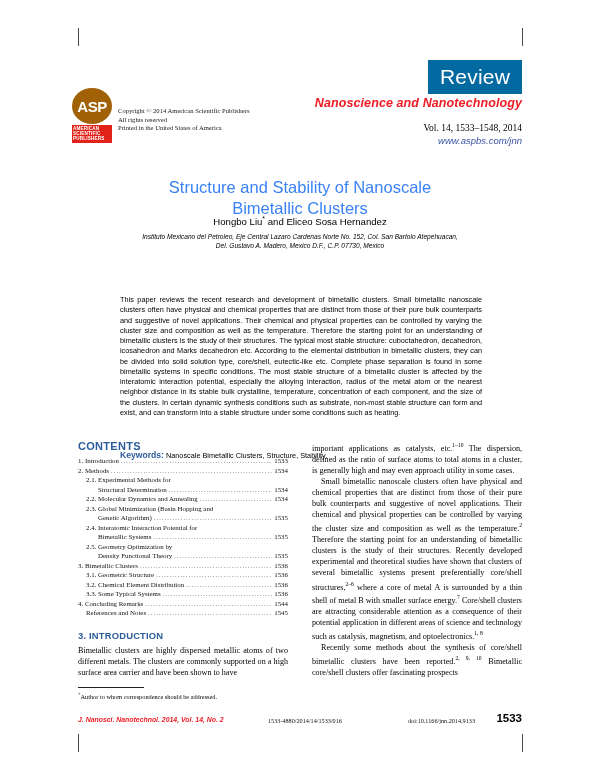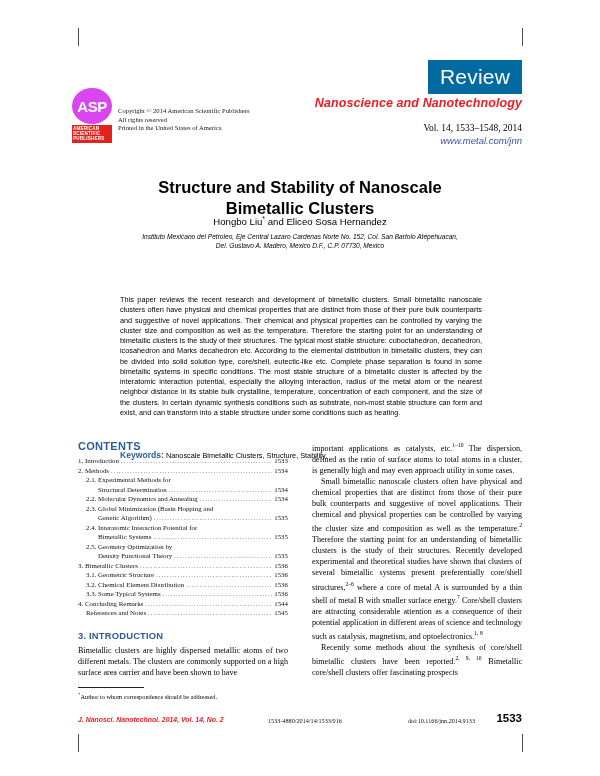--- a/index.html
+++ b/index.html
@@ -90,21 +90,21 @@
   .logo-wrap {
     position: absolute;
     left: 72px;
     top: 88px;
     width: 42px;
   }
   .logo-circle {
     width: 40px;
     height: 36px;
     border-radius: 50%;
-    background: #d946ef;
+    background: #a16207;
     color: #fff;
     font-family: "Liberation Sans", sans-serif;
     font-weight: bold;
     font-size: 15px;
     letter-spacing: -0.5px;
     display: flex;
     align-items: center;
     justify-content: center;
   }
   .logo-box {
@@ -133,24 +133,24 @@
   }
 
   
   .title {
     position: absolute;
     left: 78px;
     top: 166px;
     width: 444px;
     text-align: center;
     font-family: "Liberation Sans", sans-serif;
-    font-weight: bold;
+    font-weight: normal;
     font-size: 16.5px;
     line-height: 21px;
-    color: #000000;
+    color: #3b82f6;
   }
   .authors {
     position: absolute;
     left: 78px;
     top: 212px;
     width: 444px;
     text-align: center;
     font-family: "Liberation Sans", sans-serif;
     font-size: 9.6px;
     line-height: 13px;
@@ -337,21 +337,21 @@
   <div class="crop tl"></div>
   <div class="crop tr"></div>
   <div class="crop bl"></div>
   <div class="crop br"></div>
 
   <div class="review-tab">Review</div>
 
   <div class="journal-block">
     <div class="journal-name">Nanoscience and Nanotechnology</div>
     <div class="journal-vol">Vol. 14, 1533–1548, 2014</div>
-    <div class="journal-url">www.metal.com/jnn</div>
+    <div class="journal-url">www.aspbs.com/jnn</div>
   </div>
 
   <div class="logo-wrap">
     <div class="logo-circle">ASP</div>
     <div class="logo-box">
       <div>AMERICAN</div>
       <div>SCIENTIFIC</div>
       <div>PUBLISHERS</div>
     </div>
   </div>

